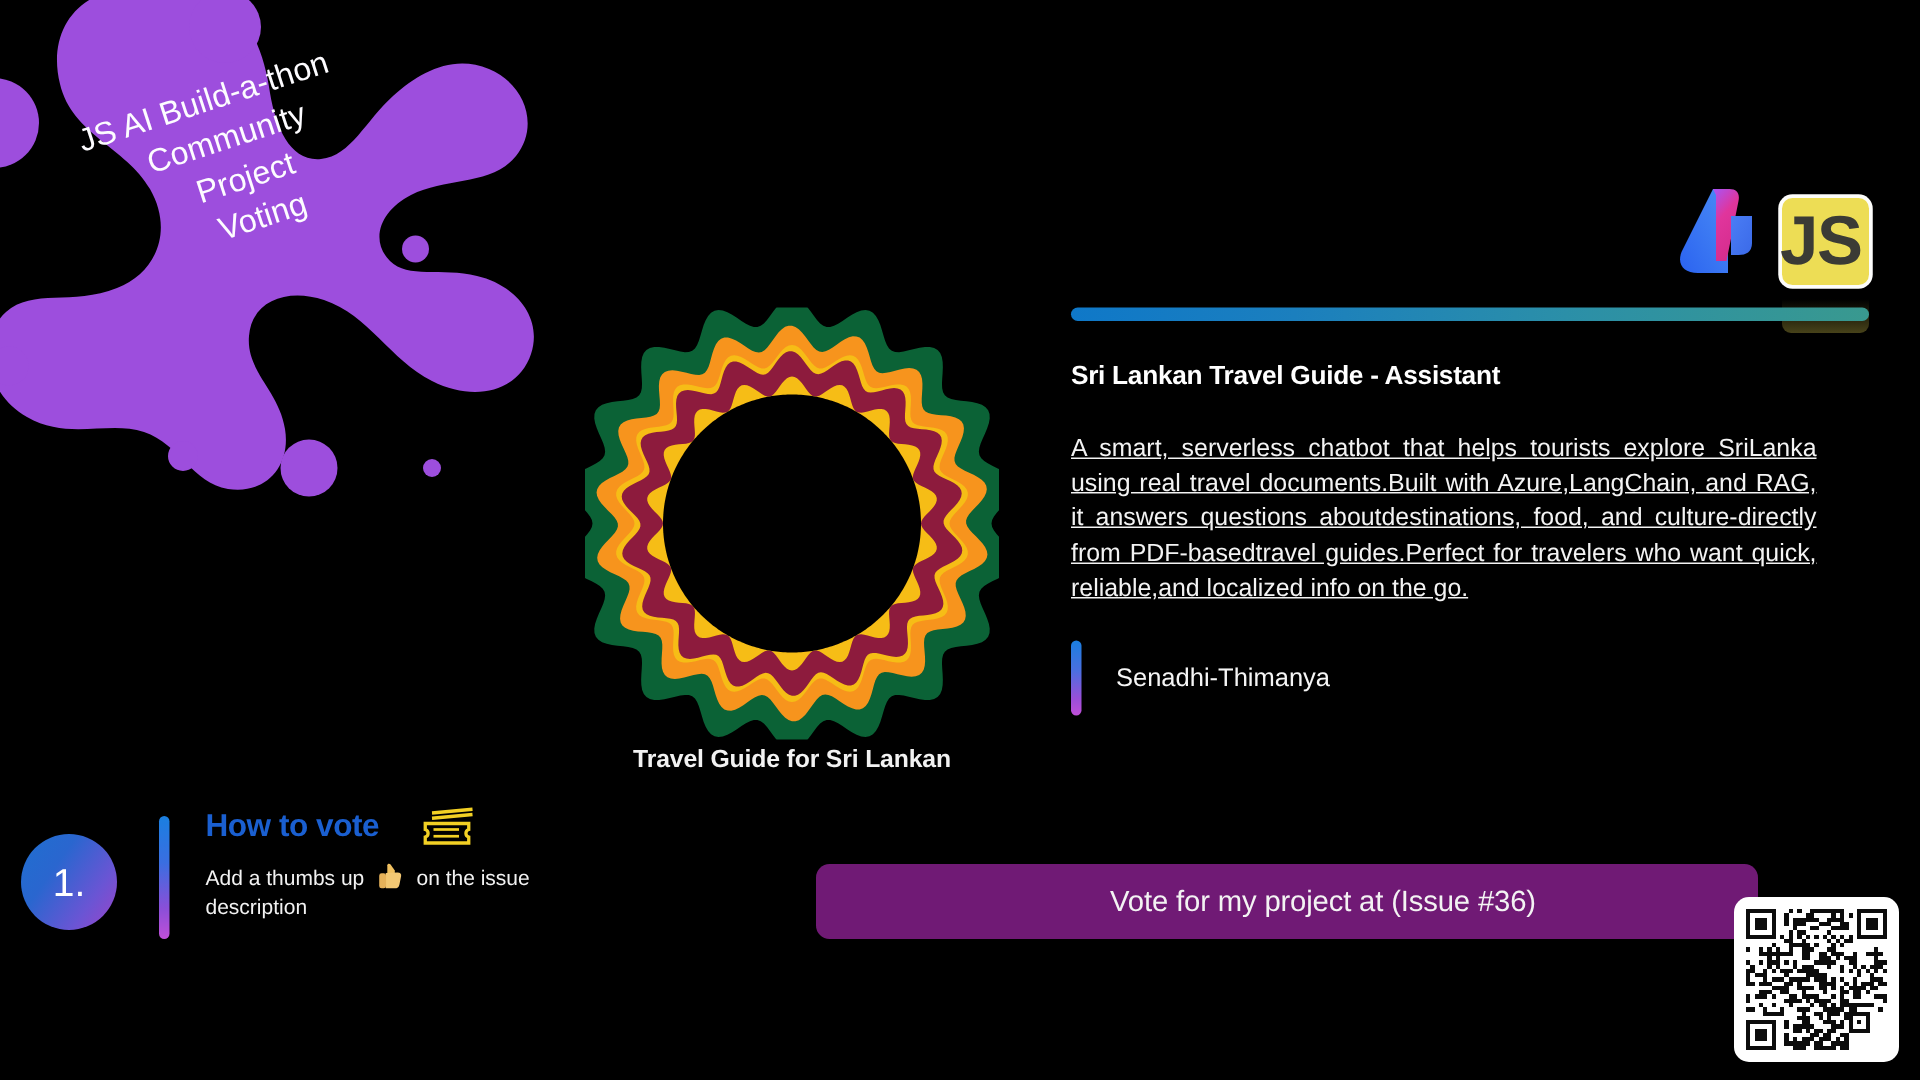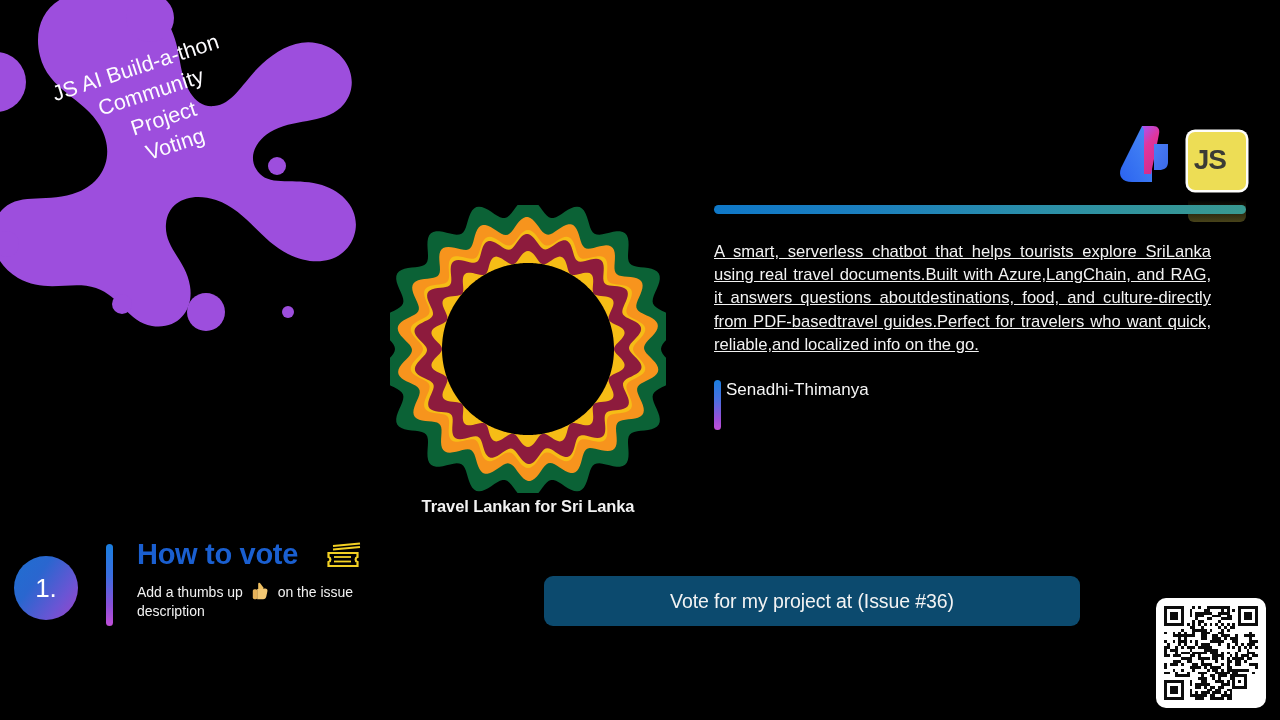--- a/index.html
+++ b/index.html
@@ -91,25 +91,25 @@
     height: 58px;
     background: #eddd55;
     border-radius: 7px;
     box-shadow: 0 0 0 2.5px #fdfdfb;
     display: flex;
     align-items: center;
     justify-content: flex-end;
     position: relative;
   }
   .logo-js-text {
-    font-size: 28px;
+    font-size: 46px;
     font-weight: bold;
     color: #3b3b35;
     line-height: 1;
-    padding-right: 20px;
+    padding-right: 5px;
     padding-bottom: 2px;
     letter-spacing: -1px;
   }
   .logo-js::after {
     content: "";
     position: absolute;
     left: 0; right: 0;
     top: 60px;
     height: 30px;
     border-radius: 6px;
@@ -143,21 +143,22 @@
     line-height: 1.40;
     color: #f3f3f3;
     text-align: justify;
     text-align-last: left;
     width: 497px;
     margin-bottom: 22px;
     text-decoration: underline;
   }
   .author-row {
     display: flex;
-    gap: 5px;
+    align-items: center;
+    gap: 23px;
     margin-top: 24px;
   }
   .author-bar {
     width: 7px;
     height: 50px;
     border-radius: 4px;
     background: linear-gradient(to bottom, #1a7fe0 0%, #4a6fe0 40%, #9a4fd8 78%, #c04fd8 100%);
   }
   .author-name {
     font-size: 17px;
@@ -192,21 +193,21 @@
     margin-left: 28px;
     margin-top: 6px;
     background: linear-gradient(to bottom, #1a7fe0 0%, #3a6ee0 38%, #8a4fd8 75%, #c04fd8 100%);
     flex: 0 0 auto;
   }
   .vote-text { margin-left: 24px; margin-top: 0px; }
   .vote-heading {
     display: flex;
     align-items: center;
     gap: 27px;
-    font-size: 29px;
+    font-size: 21px;
     font-weight: bold;
     color: #1a5fd0;
     letter-spacing: -0.3px;
   }
   .ticket-icon { width: 38px; height: 26px; }
   .ticket-icon svg { display: block; }
   .vote-sub {
     margin-top: 11px;
     font-size: 14px;
     line-height: 1.33;
@@ -221,31 +222,32 @@
     height: 18px;
     margin: 0 5px;
   }
   .thumb-icon svg { display: block; }
 
   
   .cta {
     position: absolute;
     left: 544px;
     top: 576px;
-    width: 536px;
+    width: 580px;
     height: 50px;
     border-radius: 9px;
-    background: #0c4a6e;
+    background: #701a75;
     display: flex;
     align-items: center;
     justify-content: center;
     font-size: 19.5px;
     color: #f3f3f3;
     letter-spacing: -0.1px;
     white-space: pre;
+    padding-left: 48px;
   }
   .cta a {
     color: #3aa3e0;
     text-decoration: underline;
     text-underline-offset: 3px;
   }
 
   
   .qr-card {
     position: absolute;
@@ -333,25 +335,26 @@
               <path d="M0.00,-151.00 L2.63,-150.54 L5.21,-149.19 L7.71,-147.09 L10.10,-144.43 L12.38,-141.46 L14.55,-138.46 L16.66,-135.69 L18.75,-133.41 L20.87,-131.80 L23.10,-130.98 L25.46,-130.99 L28.01,-131.77 L30.75,-133.21 L33.68,-135.08 L36.75,-137.16 L39.91,-139.17 L43.06,-140.85 L46.13,-141.97 L49.02,-142.36 L51.65,-141.89 L53.96,-140.56 L55.92,-138.41 L57.55,-135.58 L58.89,-132.26 L60.01,-128.70 L61.03,-125.13 L62.07,-121.81 L63.25,-118.95 L64.69,-116.71 L66.50,-115.18 L68.73,-114.38 L71.39,-114.25 L74.46,-114.65 L77.85,-115.42 L81.45,-116.32 L85.10,-117.13 L88.64,-117.63 L91.91,-117.64 L94.75,-117.01 L97.06,-115.67 L98.78,-113.63 L99.89,-110.94 L100.45,-107.72 L100.57,-104.15 L100.41,-100.41 L100.15,-96.71 L99.98,-93.24 L100.12,-90.14 L100.71,-87.54 L101.88,-85.49 L103.70,-83.98 L106.16,-82.94 L109.18,-82.27 L112.63,-81.83 L116.32,-81.45 L120.03,-80.96 L123.53,-80.22 L126.60,-79.11 L129.05,-77.54 L130.77,-75.50 L131.68,-72.99 L131.81,-70.08 L131.24,-66.87 L130.13,-63.47 L128.70,-60.01 L127.18,-56.63 L125.84,-53.42 L124.91,-50.47 L124.58,-47.82 L124.98,-45.49 L126.17,-43.44 L128.13,-41.63 L130.74,-39.97 L133.83,-38.37 L137.16,-36.75 L140.48,-35.03 L143.52,-33.13 L146.02,-31.04 L147.79,-28.73 L148.71,-26.22 L148.71,-23.55 L147.83,-20.78 L146.19,-17.95 L143.99,-15.13 L141.46,-12.38 L138.88,-9.71 L136.52,-7.15 L134.64,-4.70 L133.42,-2.33 L133.00,0.00 L133.42,2.33 L134.64,4.70 L136.52,7.15 L138.88,9.71 L141.46,12.38 L143.99,15.13 L146.19,17.95 L147.83,20.78 L148.71,23.55 L148.71,26.22 L147.79,28.73 L146.02,31.04 L143.52,33.13 L140.48,35.03 L137.16,36.75 L133.83,38.37 L130.74,39.97 L128.13,41.63 L126.17,43.44 L124.98,45.49 L124.58,47.82 L124.91,50.47 L125.84,53.42 L127.18,56.63 L128.70,60.01 L130.13,63.47 L131.24,66.87 L131.81,70.08 L131.68,72.99 L130.77,75.50 L129.05,77.54 L126.60,79.11 L123.53,80.22 L120.03,80.96 L116.32,81.45 L112.63,81.83 L109.18,82.27 L106.16,82.94 L103.70,83.98 L101.88,85.49 L100.71,87.54 L100.12,90.14 L99.98,93.24 L100.15,96.71 L100.41,100.41 L100.57,104.15 L100.45,107.72 L99.89,110.94 L98.78,113.63 L97.06,115.67 L94.75,117.01 L91.91,117.64 L88.64,117.63 L85.10,117.13 L81.45,116.32 L77.85,115.42 L74.46,114.65 L71.39,114.25 L68.73,114.38 L66.50,115.18 L64.69,116.71 L63.25,118.95 L62.07,121.81 L61.03,125.13 L60.01,128.70 L58.89,132.26 L57.55,135.58 L55.92,138.41 L53.96,140.56 L51.65,141.89 L49.02,142.36 L46.13,141.97 L43.06,140.85 L39.91,139.17 L36.75,137.16 L33.68,135.08 L30.75,133.21 L28.01,131.77 L25.46,130.99 L23.10,130.98 L20.87,131.80 L18.75,133.41 L16.66,135.69 L14.55,138.46 L12.38,141.46 L10.10,144.43 L7.71,147.09 L5.21,149.19 L2.63,150.54 L0.00,151.00 L-2.63,150.54 L-5.21,149.19 L-7.71,147.09 L-10.10,144.43 L-12.38,141.46 L-14.55,138.46 L-16.66,135.69 L-18.75,133.41 L-20.87,131.80 L-23.10,130.98 L-25.46,130.99 L-28.01,131.77 L-30.75,133.21 L-33.68,135.08 L-36.75,137.16 L-39.91,139.17 L-43.06,140.85 L-46.13,141.97 L-49.02,142.36 L-51.65,141.89 L-53.96,140.56 L-55.92,138.41 L-57.55,135.58 L-58.89,132.26 L-60.01,128.70 L-61.03,125.13 L-62.07,121.81 L-63.25,118.95 L-64.69,116.71 L-66.50,115.18 L-68.73,114.38 L-71.39,114.25 L-74.46,114.65 L-77.85,115.42 L-81.45,116.32 L-85.10,117.13 L-88.64,117.63 L-91.91,117.64 L-94.75,117.01 L-97.06,115.67 L-98.78,113.63 L-99.89,110.94 L-100.45,107.72 L-100.57,104.15 L-100.41,100.41 L-100.15,96.71 L-99.98,93.24 L-100.12,90.14 L-100.71,87.54 L-101.88,85.49 L-103.70,83.98 L-106.16,82.94 L-109.18,82.27 L-112.63,81.83 L-116.32,81.45 L-120.03,80.96 L-123.53,80.22 L-126.60,79.11 L-129.05,77.54 L-130.77,75.50 L-131.68,72.99 L-131.81,70.08 L-131.24,66.87 L-130.13,63.47 L-128.70,60.01 L-127.18,56.63 L-125.84,53.42 L-124.91,50.47 L-124.58,47.82 L-124.98,45.49 L-126.17,43.44 L-128.13,41.63 L-130.74,39.97 L-133.83,38.37 L-137.16,36.75 L-140.48,35.03 L-143.52,33.13 L-146.02,31.04 L-147.79,28.73 L-148.71,26.22 L-148.71,23.55 L-147.83,20.78 L-146.19,17.95 L-143.99,15.13 L-141.46,12.38 L-138.88,9.71 L-136.52,7.15 L-134.64,4.70 L-133.42,2.33 L-133.00,0.00 L-133.42,-2.33 L-134.64,-4.70 L-136.52,-7.15 L-138.88,-9.71 L-141.46,-12.38 L-143.99,-15.13 L-146.19,-17.95 L-147.83,-20.78 L-148.71,-23.55 L-148.71,-26.22 L-147.79,-28.73 L-146.02,-31.04 L-143.52,-33.13 L-140.48,-35.03 L-137.16,-36.75 L-133.83,-38.37 L-130.74,-39.97 L-128.13,-41.63 L-126.17,-43.44 L-124.98,-45.49 L-124.58,-47.82 L-124.91,-50.47 L-125.84,-53.42 L-127.18,-56.63 L-128.70,-60.01 L-130.13,-63.47 L-131.24,-66.87 L-131.81,-70.08 L-131.68,-72.99 L-130.77,-75.50 L-129.05,-77.54 L-126.60,-79.11 L-123.53,-80.22 L-120.03,-80.96 L-116.32,-81.45 L-112.63,-81.83 L-109.18,-82.27 L-106.16,-82.94 L-103.70,-83.98 L-101.88,-85.49 L-100.71,-87.54 L-100.12,-90.14 L-99.98,-93.24 L-100.15,-96.71 L-100.41,-100.41 L-100.57,-104.15 L-100.45,-107.72 L-99.89,-110.94 L-98.78,-113.63 L-97.06,-115.67 L-94.75,-117.01 L-91.91,-117.64 L-88.64,-117.63 L-85.10,-117.13 L-81.45,-116.32 L-77.85,-115.42 L-74.46,-114.65 L-71.39,-114.25 L-68.73,-114.38 L-66.50,-115.18 L-64.69,-116.71 L-63.25,-118.95 L-62.07,-121.81 L-61.03,-125.13 L-60.01,-128.70 L-58.89,-132.26 L-57.55,-135.58 L-55.92,-138.41 L-53.96,-140.56 L-51.65,-141.89 L-49.02,-142.36 L-46.13,-141.97 L-43.06,-140.85 L-39.91,-139.17 L-36.75,-137.16 L-33.68,-135.08 L-30.75,-133.21 L-28.01,-131.77 L-25.46,-130.99 L-23.10,-130.98 L-20.87,-131.80 L-18.75,-133.41 L-16.66,-135.69 L-14.55,-138.46 L-12.38,-141.46 L-10.10,-144.43 L-7.71,-147.09 L-5.21,-149.19 L-2.63,-150.54 L-0.00,-151.00 Z" fill="#0b6236"></path>
               <path d="M0.00,-131.88 L2.29,-131.04 L4.52,-129.48 L6.67,-127.33 L8.73,-124.81 L10.69,-122.14 L12.57,-119.59 L14.41,-117.36 L16.26,-115.67 L18.16,-114.65 L20.16,-114.36 L22.31,-114.79 L24.63,-115.85 L27.11,-117.40 L29.73,-119.24 L32.45,-121.12 L35.21,-122.81 L37.94,-124.09 L40.54,-124.77 L42.95,-124.73 L45.11,-123.93 L46.97,-122.36 L48.53,-120.12 L49.82,-117.37 L50.89,-114.30 L51.82,-111.12 L52.71,-108.07 L53.68,-105.36 L54.84,-103.14 L56.28,-101.52 L58.06,-100.56 L60.23,-100.23 L62.77,-100.45 L65.63,-101.05 L68.72,-101.88 L71.92,-102.71 L75.09,-103.36 L78.09,-103.63 L80.77,-103.38 L83.02,-102.52 L84.77,-101.02 L85.99,-98.91 L86.69,-96.28 L86.96,-93.25 L86.91,-90.00 L86.70,-86.70 L86.50,-83.53 L86.48,-80.64 L86.81,-78.16 L87.61,-76.15 L88.95,-74.64 L90.88,-73.59 L93.33,-72.92 L96.23,-72.51 L99.42,-72.23 L102.71,-71.92 L105.91,-71.44 L108.82,-70.67 L111.26,-69.52 L113.08,-67.94 L114.21,-65.94 L114.63,-63.54 L114.39,-60.82 L113.61,-57.89 L112.45,-54.85 L111.12,-51.82 L109.85,-48.91 L108.85,-46.20 L108.30,-43.76 L108.37,-41.60 L109.12,-39.72 L110.57,-38.07 L112.65,-36.60 L115.23,-35.23 L118.13,-33.87 L121.12,-32.45 L123.96,-30.91 L126.43,-29.19 L128.32,-27.28 L129.50,-25.17 L129.87,-22.90 L129.45,-20.50 L128.30,-18.03 L126.56,-15.54 L124.43,-13.08 L122.14,-10.69 L119.95,-8.39 L118.08,-6.19 L116.74,-4.08 L116.06,-2.03 L116.12,0.00 L116.92,2.04 L118.37,4.13 L120.33,6.31 L122.59,8.57 L124.91,10.93 L127.06,13.35 L128.79,15.81 L129.91,18.26 L130.30,20.64 L129.87,22.90 L128.66,25.01 L126.73,26.94 L124.24,28.68 L121.40,30.27 L118.43,31.73 L115.59,33.14 L113.08,34.57 L111.09,36.10 L109.75,37.79 L109.12,39.72 L109.17,41.91 L109.82,44.37 L110.91,47.08 L112.26,49.98 L113.64,52.99 L114.83,56.00 L115.61,58.91 L115.83,61.59 L115.38,63.96 L114.21,65.94 L112.34,67.50 L109.87,68.65 L106.94,69.45 L103.72,69.96 L100.44,70.33 L97.28,70.68 L94.43,71.16 L92.05,71.92 L90.21,73.05 L88.95,74.64 L88.25,76.72 L88.02,79.25 L88.12,82.18 L88.40,85.36 L88.66,88.66 L88.75,91.90 L88.49,94.90 L87.78,97.49 L86.55,99.56 L84.77,101.02 L82.48,101.86 L79.76,102.09 L76.74,101.83 L73.54,101.22 L70.33,100.44 L67.24,99.69 L64.40,99.17 L61.90,99.06 L59.78,99.50 L58.06,100.56 L56.69,102.27 L55.61,104.58 L54.70,107.36 L53.87,110.45 L52.99,113.64 L51.96,116.71 L50.70,119.44 L49.14,121.64 L47.28,123.16 L45.11,123.93 L42.67,123.92 L40.04,123.22 L37.28,121.94 L34.49,120.27 L31.73,118.43 L29.09,116.67 L26.60,115.21 L24.29,114.26 L22.15,113.95 L20.16,114.36 L18.29,115.50 L16.48,117.29 L14.68,119.59 L12.85,122.21 L10.93,124.91 L8.91,127.44 L6.79,129.58 L4.58,131.11 L2.30,131.90 L0.00,131.88 L-2.29,131.04 L-4.52,129.48 L-6.67,127.33 L-8.73,124.81 L-10.69,122.14 L-12.57,119.59 L-14.41,117.36 L-16.26,115.67 L-18.16,114.65 L-20.16,114.36 L-22.31,114.79 L-24.63,115.85 L-27.11,117.40 L-29.73,119.24 L-32.45,121.12 L-35.21,122.81 L-37.94,124.09 L-40.54,124.77 L-42.95,124.73 L-45.11,123.93 L-46.97,122.36 L-48.53,120.12 L-49.82,117.37 L-50.89,114.30 L-51.82,111.12 L-52.71,108.07 L-53.68,105.36 L-54.84,103.14 L-56.28,101.52 L-58.06,100.56 L-60.23,100.23 L-62.77,100.45 L-65.63,101.05 L-68.72,101.88 L-71.92,102.71 L-75.09,103.36 L-78.09,103.63 L-80.77,103.38 L-83.02,102.52 L-84.77,101.02 L-85.99,98.91 L-86.69,96.28 L-86.96,93.25 L-86.91,90.00 L-86.70,86.70 L-86.50,83.53 L-86.48,80.64 L-86.81,78.16 L-87.61,76.15 L-88.95,74.64 L-90.88,73.59 L-93.33,72.92 L-96.23,72.51 L-99.42,72.23 L-102.71,71.92 L-105.91,71.44 L-108.82,70.67 L-111.26,69.52 L-113.08,67.94 L-114.21,65.94 L-114.63,63.54 L-114.39,60.82 L-113.61,57.89 L-112.45,54.85 L-111.12,51.82 L-109.85,48.91 L-108.85,46.20 L-108.30,43.76 L-108.37,41.60 L-109.12,39.72 L-110.57,38.07 L-112.65,36.60 L-115.23,35.23 L-118.13,33.87 L-121.12,32.45 L-123.96,30.91 L-126.43,29.19 L-128.32,27.28 L-129.50,25.17 L-129.87,22.90 L-129.45,20.50 L-128.30,18.03 L-126.56,15.54 L-124.43,13.08 L-122.14,10.69 L-119.95,8.39 L-118.08,6.19 L-116.74,4.08 L-116.06,2.03 L-116.12,0.00 L-116.92,-2.04 L-118.37,-4.13 L-120.33,-6.31 L-122.59,-8.57 L-124.91,-10.93 L-127.06,-13.35 L-128.79,-15.81 L-129.91,-18.26 L-130.30,-20.64 L-129.87,-22.90 L-128.66,-25.01 L-126.73,-26.94 L-124.24,-28.68 L-121.40,-30.27 L-118.43,-31.73 L-115.59,-33.14 L-113.08,-34.57 L-111.09,-36.10 L-109.75,-37.79 L-109.12,-39.72 L-109.17,-41.91 L-109.82,-44.37 L-110.91,-47.08 L-112.26,-49.98 L-113.64,-52.99 L-114.83,-56.00 L-115.61,-58.91 L-115.83,-61.59 L-115.38,-63.96 L-114.21,-65.94 L-112.34,-67.50 L-109.87,-68.65 L-106.94,-69.45 L-103.72,-69.96 L-100.44,-70.33 L-97.28,-70.68 L-94.43,-71.16 L-92.05,-71.92 L-90.21,-73.05 L-88.95,-74.64 L-88.25,-76.72 L-88.02,-79.25 L-88.12,-82.18 L-88.40,-85.36 L-88.66,-88.66 L-88.75,-91.90 L-88.49,-94.90 L-87.78,-97.49 L-86.55,-99.56 L-84.77,-101.02 L-82.48,-101.86 L-79.76,-102.09 L-76.74,-101.83 L-73.54,-101.22 L-70.33,-100.44 L-67.24,-99.69 L-64.40,-99.17 L-61.90,-99.06 L-59.78,-99.50 L-58.06,-100.56 L-56.69,-102.27 L-55.61,-104.58 L-54.70,-107.36 L-53.87,-110.45 L-52.99,-113.64 L-51.96,-116.71 L-50.70,-119.44 L-49.14,-121.64 L-47.28,-123.16 L-45.11,-123.93 L-42.67,-123.92 L-40.04,-123.22 L-37.28,-121.94 L-34.49,-120.27 L-31.73,-118.43 L-29.09,-116.67 L-26.60,-115.21 L-24.29,-114.26 L-22.15,-113.95 L-20.16,-114.36 L-18.29,-115.50 L-16.48,-117.29 L-14.68,-119.59 L-12.85,-122.21 L-10.93,-124.91 L-8.91,-127.44 L-6.79,-129.58 L-4.58,-131.11 L-2.30,-131.90 L-0.00,-131.88 Z" fill="#f7941d"></path>
               <path d="M0.00,-119.00 L2.07,-118.64 L4.11,-117.59 L6.08,-115.96 L7.96,-113.89 L9.76,-111.57 L11.48,-109.24 L13.15,-107.08 L14.80,-105.30 L16.48,-104.05 L18.23,-103.40 L20.10,-103.41 L22.11,-104.01 L24.27,-105.12 L26.57,-106.57 L28.99,-108.18 L31.47,-109.74 L33.95,-111.04 L36.36,-111.90 L38.63,-112.19 L40.70,-111.82 L42.52,-110.78 L44.08,-109.10 L45.37,-106.88 L46.43,-104.29 L47.33,-101.51 L48.15,-98.72 L48.98,-96.13 L49.92,-93.89 L51.07,-92.13 L52.50,-90.93 L54.26,-90.30 L56.35,-90.18 L58.76,-90.48 L61.42,-91.06 L64.24,-91.75 L67.10,-92.36 L69.88,-92.73 L72.44,-92.72 L74.67,-92.21 L76.49,-91.16 L77.85,-89.55 L78.73,-87.44 L79.19,-84.92 L79.30,-82.12 L79.20,-79.20 L79.01,-76.30 L78.90,-73.58 L79.02,-71.15 L79.50,-69.11 L80.43,-67.49 L81.87,-66.29 L83.79,-65.47 L86.16,-64.93 L88.86,-64.56 L91.75,-64.24 L94.65,-63.84 L97.38,-63.24 L99.78,-62.35 L101.71,-61.11 L103.06,-59.50 L103.78,-57.53 L103.89,-55.24 L103.46,-52.71 L102.61,-50.05 L101.51,-47.33 L100.34,-44.67 L99.31,-42.15 L98.59,-39.83 L98.35,-37.75 L98.67,-35.91 L99.60,-34.30 L101.13,-32.86 L103.17,-31.54 L105.58,-30.28 L108.18,-28.99 L110.77,-27.62 L113.14,-26.12 L115.09,-24.46 L116.48,-22.64 L117.19,-20.66 L117.20,-18.56 L116.52,-16.38 L115.25,-14.15 L113.54,-11.93 L111.57,-9.76 L109.57,-7.66 L107.74,-5.65 L106.27,-3.71 L105.33,-1.84 L105.00,0.00 L105.33,1.84 L106.27,3.71 L107.74,5.65 L109.57,7.66 L111.57,9.76 L113.54,11.93 L115.25,14.15 L116.52,16.38 L117.20,18.56 L117.19,20.66 L116.48,22.64 L115.09,24.46 L113.14,26.12 L110.77,27.62 L108.18,28.99 L105.58,30.28 L103.17,31.54 L101.13,32.86 L99.60,34.30 L98.67,35.91 L98.35,37.75 L98.59,39.83 L99.31,42.15 L100.34,44.67 L101.51,47.33 L102.61,50.05 L103.46,52.71 L103.89,55.24 L103.78,57.53 L103.06,59.50 L101.71,61.11 L99.78,62.35 L97.38,63.24 L94.65,63.84 L91.75,64.24 L88.86,64.56 L86.16,64.93 L83.79,65.47 L81.87,66.29 L80.43,67.49 L79.50,69.11 L79.02,71.15 L78.90,73.58 L79.01,76.30 L79.20,79.20 L79.30,82.12 L79.19,84.92 L78.73,87.44 L77.85,89.55 L76.49,91.16 L74.67,92.21 L72.44,92.72 L69.88,92.73 L67.10,92.36 L64.24,91.75 L61.42,91.06 L58.76,90.48 L56.35,90.18 L54.26,90.30 L52.50,90.93 L51.07,92.13 L49.92,93.89 L48.98,96.13 L48.15,98.72 L47.33,101.51 L46.43,104.29 L45.37,106.88 L44.08,109.10 L42.52,110.78 L40.70,111.82 L38.63,112.19 L36.36,111.90 L33.95,111.04 L31.47,109.74 L28.99,108.18 L26.57,106.57 L24.27,105.12 L22.11,104.01 L20.10,103.41 L18.23,103.40 L16.48,104.05 L14.80,105.30 L13.15,107.08 L11.48,109.24 L9.76,111.57 L7.96,113.89 L6.08,115.96 L4.11,117.59 L2.07,118.64 L0.00,119.00 L-2.07,118.64 L-4.11,117.59 L-6.08,115.96 L-7.96,113.89 L-9.76,111.57 L-11.48,109.24 L-13.15,107.08 L-14.80,105.30 L-16.48,104.05 L-18.23,103.40 L-20.10,103.41 L-22.11,104.01 L-24.27,105.12 L-26.57,106.57 L-28.99,108.18 L-31.47,109.74 L-33.95,111.04 L-36.36,111.90 L-38.63,112.19 L-40.70,111.82 L-42.52,110.78 L-44.08,109.10 L-45.37,106.88 L-46.43,104.29 L-47.33,101.51 L-48.15,98.72 L-48.98,96.13 L-49.92,93.89 L-51.07,92.13 L-52.50,90.93 L-54.26,90.30 L-56.35,90.18 L-58.76,90.48 L-61.42,91.06 L-64.24,91.75 L-67.10,92.36 L-69.88,92.73 L-72.44,92.72 L-74.67,92.21 L-76.49,91.16 L-77.85,89.55 L-78.73,87.44 L-79.19,84.92 L-79.30,82.12 L-79.20,79.20 L-79.01,76.30 L-78.90,73.58 L-79.02,71.15 L-79.50,69.11 L-80.43,67.49 L-81.87,66.29 L-83.79,65.47 L-86.16,64.93 L-88.86,64.56 L-91.75,64.24 L-94.65,63.84 L-97.38,63.24 L-99.78,62.35 L-101.71,61.11 L-103.06,59.50 L-103.78,57.53 L-103.89,55.24 L-103.46,52.71 L-102.61,50.05 L-101.51,47.33 L-100.34,44.67 L-99.31,42.15 L-98.59,39.83 L-98.35,37.75 L-98.67,35.91 L-99.60,34.30 L-101.13,32.86 L-103.17,31.54 L-105.58,30.28 L-108.18,28.99 L-110.77,27.62 L-113.14,26.12 L-115.09,24.46 L-116.48,22.64 L-117.19,20.66 L-117.20,18.56 L-116.52,16.38 L-115.25,14.15 L-113.54,11.93 L-111.57,9.76 L-109.57,7.66 L-107.74,5.65 L-106.27,3.71 L-105.33,1.84 L-105.00,0.00 L-105.33,-1.84 L-106.27,-3.71 L-107.74,-5.65 L-109.57,-7.66 L-111.57,-9.76 L-113.54,-11.93 L-115.25,-14.15 L-116.52,-16.38 L-117.20,-18.56 L-117.19,-20.66 L-116.48,-22.64 L-115.09,-24.46 L-113.14,-26.12 L-110.77,-27.62 L-108.18,-28.99 L-105.58,-30.28 L-103.17,-31.54 L-101.13,-32.86 L-99.60,-34.30 L-98.67,-35.91 L-98.35,-37.75 L-98.59,-39.83 L-99.31,-42.15 L-100.34,-44.67 L-101.51,-47.33 L-102.61,-50.05 L-103.46,-52.71 L-103.89,-55.24 L-103.78,-57.53 L-103.06,-59.50 L-101.71,-61.11 L-99.78,-62.35 L-97.38,-63.24 L-94.65,-63.84 L-91.75,-64.24 L-88.86,-64.56 L-86.16,-64.93 L-83.79,-65.47 L-81.87,-66.29 L-80.43,-67.49 L-79.50,-69.11 L-79.02,-71.15 L-78.90,-73.58 L-79.01,-76.30 L-79.20,-79.20 L-79.30,-82.12 L-79.19,-84.92 L-78.73,-87.44 L-77.85,-89.55 L-76.49,-91.16 L-74.67,-92.21 L-72.44,-92.72 L-69.88,-92.73 L-67.10,-92.36 L-64.24,-91.75 L-61.42,-91.06 L-58.76,-90.48 L-56.35,-90.18 L-54.26,-90.30 L-52.50,-90.93 L-51.07,-92.13 L-49.92,-93.89 L-48.98,-96.13 L-48.15,-98.72 L-47.33,-101.51 L-46.43,-104.29 L-45.37,-106.88 L-44.08,-109.10 L-42.52,-110.78 L-40.70,-111.82 L-38.63,-112.19 L-36.36,-111.90 L-33.95,-111.04 L-31.47,-109.74 L-28.99,-108.18 L-26.57,-106.57 L-24.27,-105.12 L-22.11,-104.01 L-20.10,-103.41 L-18.23,-103.40 L-16.48,-104.05 L-14.80,-105.30 L-13.15,-107.08 L-11.48,-109.24 L-9.76,-111.57 L-7.96,-113.89 L-6.08,-115.96 L-4.11,-117.59 L-2.07,-118.64 L-0.00,-119.00 Z" fill="#f6bd16"></path>
               <path d="M0.00,-114.89 L1.99,-114.16 L3.94,-112.79 L5.81,-110.92 L7.60,-108.71 L9.31,-106.38 L10.95,-104.14 L12.55,-102.20 L14.16,-100.72 L15.81,-99.82 L17.56,-99.57 L19.43,-99.95 L21.44,-100.88 L23.60,-102.24 L25.89,-103.85 L28.27,-105.49 L30.67,-106.98 L33.05,-108.10 L35.32,-108.70 L37.42,-108.67 L39.30,-107.96 L40.92,-106.60 L42.28,-104.64 L43.40,-102.24 L44.32,-99.55 L45.13,-96.78 L45.90,-94.12 L46.74,-91.74 L47.75,-89.80 L49.00,-88.40 L50.55,-87.56 L52.44,-87.28 L54.65,-87.47 L57.15,-88.00 L59.85,-88.73 L62.64,-89.46 L65.41,-90.03 L68.03,-90.27 L70.36,-90.06 L72.33,-89.32 L73.85,-88.01 L74.91,-86.17 L75.52,-83.87 L75.75,-81.23 L75.70,-78.39 L75.51,-75.51 L75.32,-72.74 L75.30,-70.22 L75.58,-68.06 L76.28,-66.31 L77.45,-64.99 L79.13,-64.08 L81.27,-63.50 L83.80,-63.15 L86.59,-62.91 L89.46,-62.64 L92.26,-62.23 L94.80,-61.56 L96.92,-60.57 L98.52,-59.19 L99.50,-57.45 L99.86,-55.36 L99.65,-52.99 L98.96,-50.42 L97.95,-47.77 L96.78,-45.13 L95.66,-42.59 L94.78,-40.23 L94.30,-38.10 L94.36,-36.22 L95.01,-34.58 L96.27,-33.15 L98.09,-31.87 L100.35,-30.68 L102.88,-29.50 L105.49,-28.27 L107.98,-26.92 L110.14,-25.43 L111.79,-23.76 L112.82,-21.93 L113.15,-19.95 L112.77,-17.86 L111.76,-15.71 L110.24,-13.54 L108.38,-11.39 L106.38,-9.31 L104.46,-7.30 L102.82,-5.39 L101.65,-3.55 L101.05,-1.76 L101.11,0.00 L101.80,1.78 L103.07,3.60 L104.79,5.49 L106.77,7.47 L108.80,9.52 L110.68,11.63 L112.19,13.78 L113.18,15.91 L113.52,17.98 L113.15,19.95 L112.08,21.79 L110.40,23.47 L108.22,24.98 L105.74,26.36 L103.15,27.64 L100.66,28.86 L98.47,30.10 L96.73,31.43 L95.56,32.90 L95.01,34.58 L95.06,36.49 L95.63,38.64 L96.59,41.00 L97.77,43.53 L98.98,46.16 L100.02,48.78 L100.72,51.32 L100.91,53.66 L100.52,55.72 L99.50,57.45 L97.87,58.81 L95.71,59.81 L93.15,60.49 L90.34,60.94 L87.47,61.25 L84.72,61.55 L82.23,61.97 L80.15,62.62 L78.54,63.60 L77.45,64.99 L76.84,66.80 L76.65,69.01 L76.74,71.56 L76.99,74.35 L77.23,77.23 L77.31,80.05 L77.09,82.67 L76.48,84.94 L75.40,86.74 L73.85,88.01 L71.86,88.74 L69.49,88.94 L66.84,88.70 L64.05,88.16 L61.25,87.47 L58.56,86.81 L56.08,86.35 L53.90,86.25 L52.05,86.63 L50.55,87.56 L49.36,89.05 L48.42,91.06 L47.64,93.49 L46.92,96.19 L46.16,98.98 L45.26,101.67 L44.17,104.05 L42.81,105.97 L41.19,107.30 L39.30,107.96 L37.17,107.96 L34.88,107.34 L32.47,106.22 L30.04,104.75 L27.64,103.15 L25.33,101.60 L23.16,100.33 L21.15,99.49 L19.28,99.21 L17.56,99.57 L15.93,100.57 L14.35,102.13 L12.79,104.15 L11.19,106.44 L9.52,108.80 L7.76,111.02 L5.92,112.88 L3.99,114.22 L2.01,114.91 L0.00,114.89 L-1.99,114.16 L-3.94,112.79 L-5.81,110.92 L-7.60,108.71 L-9.31,106.38 L-10.95,104.14 L-12.55,102.20 L-14.16,100.72 L-15.81,99.82 L-17.56,99.57 L-19.43,99.95 L-21.44,100.88 L-23.60,102.24 L-25.89,103.85 L-28.27,105.49 L-30.67,106.98 L-33.05,108.10 L-35.32,108.70 L-37.42,108.67 L-39.30,107.96 L-40.92,106.60 L-42.28,104.64 L-43.40,102.24 L-44.32,99.55 L-45.13,96.78 L-45.90,94.12 L-46.74,91.74 L-47.75,89.80 L-49.00,88.40 L-50.55,87.56 L-52.44,87.28 L-54.65,87.47 L-57.15,88.00 L-59.85,88.73 L-62.64,89.46 L-65.41,90.03 L-68.03,90.27 L-70.36,90.06 L-72.33,89.32 L-73.85,88.01 L-74.91,86.17 L-75.52,83.87 L-75.75,81.23 L-75.70,78.39 L-75.51,75.51 L-75.32,72.74 L-75.30,70.22 L-75.58,68.06 L-76.28,66.31 L-77.45,64.99 L-79.13,64.08 L-81.27,63.50 L-83.80,63.15 L-86.59,62.91 L-89.46,62.64 L-92.26,62.23 L-94.80,61.56 L-96.92,60.57 L-98.52,59.19 L-99.50,57.45 L-99.86,55.36 L-99.65,52.99 L-98.96,50.42 L-97.95,47.77 L-96.78,45.13 L-95.66,42.59 L-94.78,40.23 L-94.30,38.10 L-94.36,36.22 L-95.01,34.58 L-96.27,33.15 L-98.09,31.87 L-100.35,30.68 L-102.88,29.50 L-105.49,28.27 L-107.98,26.92 L-110.14,25.43 L-111.79,23.76 L-112.82,21.93 L-113.15,19.95 L-112.77,17.86 L-111.76,15.71 L-110.24,13.54 L-108.38,11.39 L-106.38,9.31 L-104.46,7.30 L-102.82,5.39 L-101.65,3.55 L-101.05,1.76 L-101.11,0.00 L-101.80,-1.78 L-103.07,-3.60 L-104.79,-5.49 L-106.77,-7.47 L-108.80,-9.52 L-110.68,-11.63 L-112.19,-13.78 L-113.18,-15.91 L-113.52,-17.98 L-113.15,-19.95 L-112.08,-21.79 L-110.40,-23.47 L-108.22,-24.98 L-105.74,-26.36 L-103.15,-27.64 L-100.66,-28.86 L-98.47,-30.10 L-96.73,-31.43 L-95.56,-32.90 L-95.01,-34.58 L-95.06,-36.49 L-95.63,-38.64 L-96.59,-41.00 L-97.77,-43.53 L-98.98,-46.16 L-100.02,-48.78 L-100.72,-51.32 L-100.91,-53.66 L-100.52,-55.72 L-99.50,-57.45 L-97.87,-58.81 L-95.71,-59.81 L-93.15,-60.49 L-90.34,-60.94 L-87.47,-61.25 L-84.72,-61.55 L-82.23,-61.97 L-80.15,-62.62 L-78.54,-63.60 L-77.45,-64.99 L-76.84,-66.80 L-76.65,-69.01 L-76.74,-71.56 L-76.99,-74.35 L-77.23,-77.23 L-77.31,-80.05 L-77.09,-82.67 L-76.48,-84.94 L-75.40,-86.74 L-73.85,-88.01 L-71.86,-88.74 L-69.49,-88.94 L-66.84,-88.70 L-64.05,-88.16 L-61.25,-87.47 L-58.56,-86.81 L-56.08,-86.35 L-53.90,-86.25 L-52.05,-86.63 L-50.55,-87.56 L-49.36,-89.05 L-48.42,-91.06 L-47.64,-93.49 L-46.92,-96.19 L-46.16,-98.98 L-45.26,-101.67 L-44.17,-104.05 L-42.81,-105.97 L-41.19,-107.30 L-39.30,-107.96 L-37.17,-107.96 L-34.88,-107.34 L-32.47,-106.22 L-30.04,-104.75 L-27.64,-103.15 L-25.33,-101.60 L-23.16,-100.33 L-21.15,-99.49 L-19.28,-99.21 L-17.56,-99.57 L-15.93,-100.57 L-14.35,-102.13 L-12.79,-104.15 L-11.19,-106.44 L-9.52,-108.80 L-7.76,-111.02 L-5.92,-112.88 L-3.99,-114.22 L-2.01,-114.91 L-0.00,-114.89 Z" fill="#8d1b3d"></path>
               <path d="M0.00,-98.00 L1.71,-97.69 L3.38,-96.80 L5.00,-95.40 L6.55,-93.63 L8.02,-91.65 L9.42,-89.65 L10.78,-87.81 L12.13,-86.30 L13.50,-85.23 L14.93,-84.69 L16.47,-84.71 L18.12,-85.24 L19.90,-86.21 L21.81,-87.47 L23.81,-88.87 L25.87,-90.22 L27.93,-91.35 L29.93,-92.11 L31.81,-92.38 L33.52,-92.09 L35.01,-91.22 L36.28,-89.80 L37.33,-87.93 L38.17,-85.74 L38.88,-83.38 L39.52,-81.02 L40.17,-78.83 L40.91,-76.95 L41.84,-75.47 L43.00,-74.48 L44.44,-73.97 L46.18,-73.90 L48.19,-74.20 L50.41,-74.73 L52.77,-75.36 L55.17,-75.93 L57.49,-76.29 L59.63,-76.32 L61.49,-75.93 L62.99,-75.07 L64.10,-73.74 L64.81,-71.98 L65.15,-69.86 L65.20,-67.51 L65.05,-65.05 L64.85,-62.62 L64.71,-60.34 L64.76,-58.31 L65.13,-56.61 L65.88,-55.28 L67.06,-54.31 L68.67,-53.65 L70.66,-53.24 L72.93,-52.99 L75.36,-52.77 L77.81,-52.48 L80.12,-52.03 L82.14,-51.32 L83.75,-50.32 L84.87,-49.00 L85.46,-47.37 L85.52,-45.47 L85.11,-43.37 L84.36,-41.14 L83.38,-38.88 L82.35,-36.67 L81.44,-34.57 L80.80,-32.65 L80.56,-30.92 L80.81,-29.41 L81.59,-28.09 L82.88,-26.93 L84.61,-25.87 L86.65,-24.85 L88.87,-23.81 L91.07,-22.71 L93.08,-21.49 L94.74,-20.14 L95.91,-18.64 L96.51,-17.02 L96.50,-15.28 L95.91,-13.48 L94.81,-11.64 L93.34,-9.81 L91.65,-8.02 L89.93,-6.29 L88.35,-4.63 L87.09,-3.04 L86.28,-1.51 L86.00,0.00 L86.28,1.51 L87.09,3.04 L88.35,4.63 L89.93,6.29 L91.65,8.02 L93.34,9.81 L94.81,11.64 L95.91,13.48 L96.50,15.28 L96.51,17.02 L95.91,18.64 L94.74,20.14 L93.08,21.49 L91.07,22.71 L88.87,23.81 L86.65,24.85 L84.61,25.87 L82.88,26.93 L81.59,28.09 L80.81,29.41 L80.56,30.92 L80.80,32.65 L81.44,34.57 L82.35,36.67 L83.38,38.88 L84.36,41.14 L85.11,43.37 L85.52,45.47 L85.46,47.37 L84.87,49.00 L83.75,50.32 L82.14,51.32 L80.12,52.03 L77.81,52.48 L75.36,52.77 L72.93,52.99 L70.66,53.24 L68.67,53.65 L67.06,54.31 L65.88,55.28 L65.13,56.61 L64.76,58.31 L64.71,60.34 L64.85,62.62 L65.05,65.05 L65.20,67.51 L65.15,69.86 L64.81,71.98 L64.10,73.74 L62.99,75.07 L61.49,75.93 L59.63,76.32 L57.49,76.29 L55.17,75.93 L52.77,75.36 L50.41,74.73 L48.19,74.20 L46.18,73.90 L44.44,73.97 L43.00,74.48 L41.84,75.47 L40.91,76.95 L40.17,78.83 L39.52,81.02 L38.88,83.38 L38.17,85.74 L37.33,87.93 L36.28,89.80 L35.01,91.22 L33.52,92.09 L31.81,92.38 L29.93,92.11 L27.93,91.35 L25.87,90.22 L23.81,88.87 L21.81,87.47 L19.90,86.21 L18.12,85.24 L16.47,84.71 L14.93,84.69 L13.50,85.23 L12.13,86.30 L10.78,87.81 L9.42,89.65 L8.02,91.65 L6.55,93.63 L5.00,95.40 L3.38,96.80 L1.71,97.69 L0.00,98.00 L-1.71,97.69 L-3.38,96.80 L-5.00,95.40 L-6.55,93.63 L-8.02,91.65 L-9.42,89.65 L-10.78,87.81 L-12.13,86.30 L-13.50,85.23 L-14.93,84.69 L-16.47,84.71 L-18.12,85.24 L-19.90,86.21 L-21.81,87.47 L-23.81,88.87 L-25.87,90.22 L-27.93,91.35 L-29.93,92.11 L-31.81,92.38 L-33.52,92.09 L-35.01,91.22 L-36.28,89.80 L-37.33,87.93 L-38.17,85.74 L-38.88,83.38 L-39.52,81.02 L-40.17,78.83 L-40.91,76.95 L-41.84,75.47 L-43.00,74.48 L-44.44,73.97 L-46.18,73.90 L-48.19,74.20 L-50.41,74.73 L-52.77,75.36 L-55.17,75.93 L-57.49,76.29 L-59.63,76.32 L-61.49,75.93 L-62.99,75.07 L-64.10,73.74 L-64.81,71.98 L-65.15,69.86 L-65.20,67.51 L-65.05,65.05 L-64.85,62.62 L-64.71,60.34 L-64.76,58.31 L-65.13,56.61 L-65.88,55.28 L-67.06,54.31 L-68.67,53.65 L-70.66,53.24 L-72.93,52.99 L-75.36,52.77 L-77.81,52.48 L-80.12,52.03 L-82.14,51.32 L-83.75,50.32 L-84.87,49.00 L-85.46,47.37 L-85.52,45.47 L-85.11,43.37 L-84.36,41.14 L-83.38,38.88 L-82.35,36.67 L-81.44,34.57 L-80.80,32.65 L-80.56,30.92 L-80.81,29.41 L-81.59,28.09 L-82.88,26.93 L-84.61,25.87 L-86.65,24.85 L-88.87,23.81 L-91.07,22.71 L-93.08,21.49 L-94.74,20.14 L-95.91,18.64 L-96.51,17.02 L-96.50,15.28 L-95.91,13.48 L-94.81,11.64 L-93.34,9.81 L-91.65,8.02 L-89.93,6.29 L-88.35,4.63 L-87.09,3.04 L-86.28,1.51 L-86.00,0.00 L-86.28,-1.51 L-87.09,-3.04 L-88.35,-4.63 L-89.93,-6.29 L-91.65,-8.02 L-93.34,-9.81 L-94.81,-11.64 L-95.91,-13.48 L-96.50,-15.28 L-96.51,-17.02 L-95.91,-18.64 L-94.74,-20.14 L-93.08,-21.49 L-91.07,-22.71 L-88.87,-23.81 L-86.65,-24.85 L-84.61,-25.87 L-82.88,-26.93 L-81.59,-28.09 L-80.81,-29.41 L-80.56,-30.92 L-80.80,-32.65 L-81.44,-34.57 L-82.35,-36.67 L-83.38,-38.88 L-84.36,-41.14 L-85.11,-43.37 L-85.52,-45.47 L-85.46,-47.37 L-84.87,-49.00 L-83.75,-50.32 L-82.14,-51.32 L-80.12,-52.03 L-77.81,-52.48 L-75.36,-52.77 L-72.93,-52.99 L-70.66,-53.24 L-68.67,-53.65 L-67.06,-54.31 L-65.88,-55.28 L-65.13,-56.61 L-64.76,-58.31 L-64.71,-60.34 L-64.85,-62.62 L-65.05,-65.05 L-65.20,-67.51 L-65.15,-69.86 L-64.81,-71.98 L-64.10,-73.74 L-62.99,-75.07 L-61.49,-75.93 L-59.63,-76.32 L-57.49,-76.29 L-55.17,-75.93 L-52.77,-75.36 L-50.41,-74.73 L-48.19,-74.20 L-46.18,-73.90 L-44.44,-73.97 L-43.00,-74.48 L-41.84,-75.47 L-40.91,-76.95 L-40.17,-78.83 L-39.52,-81.02 L-38.88,-83.38 L-38.17,-85.74 L-37.33,-87.93 L-36.28,-89.80 L-35.01,-91.22 L-33.52,-92.09 L-31.81,-92.38 L-29.93,-92.11 L-27.93,-91.35 L-25.87,-90.22 L-23.81,-88.87 L-21.81,-87.47 L-19.90,-86.21 L-18.12,-85.24 L-16.47,-84.71 L-14.93,-84.69 L-13.50,-85.23 L-12.13,-86.30 L-10.78,-87.81 L-9.42,-89.65 L-8.02,-91.65 L-6.55,-93.63 L-5.00,-95.40 L-3.38,-96.80 L-1.71,-97.69 L-0.00,-98.00 Z" fill="#f6bd16"></path>
               <path d="M0.00,-86.00 L1.50,-85.99 L3.00,-85.95 L4.50,-85.88 L6.00,-85.79 L7.50,-85.67 L8.99,-85.53 L10.48,-85.36 L11.97,-85.16 L13.45,-84.94 L14.93,-84.69 L16.41,-84.42 L17.88,-84.12 L19.35,-83.80 L20.81,-83.45 L22.26,-83.07 L23.70,-82.67 L25.14,-82.24 L26.58,-81.79 L28.00,-81.31 L29.41,-80.81 L30.82,-80.29 L32.22,-79.74 L33.60,-79.16 L34.98,-78.56 L36.35,-77.94 L37.70,-77.30 L39.04,-76.63 L40.37,-75.93 L41.69,-75.22 L43.00,-74.48 L44.29,-73.72 L45.57,-72.93 L46.84,-72.13 L48.09,-71.30 L49.33,-70.45 L50.55,-69.58 L51.76,-68.68 L52.95,-67.77 L54.12,-66.83 L55.28,-65.88 L56.42,-64.91 L57.55,-63.91 L58.65,-62.90 L59.74,-61.86 L60.81,-60.81 L61.86,-59.74 L62.90,-58.65 L63.91,-57.55 L64.91,-56.42 L65.88,-55.28 L66.83,-54.12 L67.77,-52.95 L68.68,-51.76 L69.58,-50.55 L70.45,-49.33 L71.30,-48.09 L72.13,-46.84 L72.93,-45.57 L73.72,-44.29 L74.48,-43.00 L75.22,-41.69 L75.93,-40.37 L76.63,-39.04 L77.30,-37.70 L77.94,-36.35 L78.56,-34.98 L79.16,-33.60 L79.74,-32.22 L80.29,-30.82 L80.81,-29.41 L81.31,-28.00 L81.79,-26.58 L82.24,-25.14 L82.67,-23.70 L83.07,-22.26 L83.45,-20.81 L83.80,-19.35 L84.12,-17.88 L84.42,-16.41 L84.69,-14.93 L84.94,-13.45 L85.16,-11.97 L85.36,-10.48 L85.53,-8.99 L85.67,-7.50 L85.79,-6.00 L85.88,-4.50 L85.95,-3.00 L85.99,-1.50 L86.00,0.00 L85.99,1.50 L85.95,3.00 L85.88,4.50 L85.79,6.00 L85.67,7.50 L85.53,8.99 L85.36,10.48 L85.16,11.97 L84.94,13.45 L84.69,14.93 L84.42,16.41 L84.12,17.88 L83.80,19.35 L83.45,20.81 L83.07,22.26 L82.67,23.70 L82.24,25.14 L81.79,26.58 L81.31,28.00 L80.81,29.41 L80.29,30.82 L79.74,32.22 L79.16,33.60 L78.56,34.98 L77.94,36.35 L77.30,37.70 L76.63,39.04 L75.93,40.37 L75.22,41.69 L74.48,43.00 L73.72,44.29 L72.93,45.57 L72.13,46.84 L71.30,48.09 L70.45,49.33 L69.58,50.55 L68.68,51.76 L67.77,52.95 L66.83,54.12 L65.88,55.28 L64.91,56.42 L63.91,57.55 L62.90,58.65 L61.86,59.74 L60.81,60.81 L59.74,61.86 L58.65,62.90 L57.55,63.91 L56.42,64.91 L55.28,65.88 L54.12,66.83 L52.95,67.77 L51.76,68.68 L50.55,69.58 L49.33,70.45 L48.09,71.30 L46.84,72.13 L45.57,72.93 L44.29,73.72 L43.00,74.48 L41.69,75.22 L40.37,75.93 L39.04,76.63 L37.70,77.30 L36.35,77.94 L34.98,78.56 L33.60,79.16 L32.22,79.74 L30.82,80.29 L29.41,80.81 L28.00,81.31 L26.58,81.79 L25.14,82.24 L23.70,82.67 L22.26,83.07 L20.81,83.45 L19.35,83.80 L17.88,84.12 L16.41,84.42 L14.93,84.69 L13.45,84.94 L11.97,85.16 L10.48,85.36 L8.99,85.53 L7.50,85.67 L6.00,85.79 L4.50,85.88 L3.00,85.95 L1.50,85.99 L0.00,86.00 L-1.50,85.99 L-3.00,85.95 L-4.50,85.88 L-6.00,85.79 L-7.50,85.67 L-8.99,85.53 L-10.48,85.36 L-11.97,85.16 L-13.45,84.94 L-14.93,84.69 L-16.41,84.42 L-17.88,84.12 L-19.35,83.80 L-20.81,83.45 L-22.26,83.07 L-23.70,82.67 L-25.14,82.24 L-26.58,81.79 L-28.00,81.31 L-29.41,80.81 L-30.82,80.29 L-32.22,79.74 L-33.60,79.16 L-34.98,78.56 L-36.35,77.94 L-37.70,77.30 L-39.04,76.63 L-40.37,75.93 L-41.69,75.22 L-43.00,74.48 L-44.29,73.72 L-45.57,72.93 L-46.84,72.13 L-48.09,71.30 L-49.33,70.45 L-50.55,69.58 L-51.76,68.68 L-52.95,67.77 L-54.12,66.83 L-55.28,65.88 L-56.42,64.91 L-57.55,63.91 L-58.65,62.90 L-59.74,61.86 L-60.81,60.81 L-61.86,59.74 L-62.90,58.65 L-63.91,57.55 L-64.91,56.42 L-65.88,55.28 L-66.83,54.12 L-67.77,52.95 L-68.68,51.76 L-69.58,50.55 L-70.45,49.33 L-71.30,48.09 L-72.13,46.84 L-72.93,45.57 L-73.72,44.29 L-74.48,43.00 L-75.22,41.69 L-75.93,40.37 L-76.63,39.04 L-77.30,37.70 L-77.94,36.35 L-78.56,34.98 L-79.16,33.60 L-79.74,32.22 L-80.29,30.82 L-80.81,29.41 L-81.31,28.00 L-81.79,26.58 L-82.24,25.14 L-82.67,23.70 L-83.07,22.26 L-83.45,20.81 L-83.80,19.35 L-84.12,17.88 L-84.42,16.41 L-84.69,14.93 L-84.94,13.45 L-85.16,11.97 L-85.36,10.48 L-85.53,8.99 L-85.67,7.50 L-85.79,6.00 L-85.88,4.50 L-85.95,3.00 L-85.99,1.50 L-86.00,0.00 L-85.99,-1.50 L-85.95,-3.00 L-85.88,-4.50 L-85.79,-6.00 L-85.67,-7.50 L-85.53,-8.99 L-85.36,-10.48 L-85.16,-11.97 L-84.94,-13.45 L-84.69,-14.93 L-84.42,-16.41 L-84.12,-17.88 L-83.80,-19.35 L-83.45,-20.81 L-83.07,-22.26 L-82.67,-23.70 L-82.24,-25.14 L-81.79,-26.58 L-81.31,-28.00 L-80.81,-29.41 L-80.29,-30.82 L-79.74,-32.22 L-79.16,-33.60 L-78.56,-34.98 L-77.94,-36.35 L-77.30,-37.70 L-76.63,-39.04 L-75.93,-40.37 L-75.22,-41.69 L-74.48,-43.00 L-73.72,-44.29 L-72.93,-45.57 L-72.13,-46.84 L-71.30,-48.09 L-70.45,-49.33 L-69.58,-50.55 L-68.68,-51.76 L-67.77,-52.95 L-66.83,-54.12 L-65.88,-55.28 L-64.91,-56.42 L-63.91,-57.55 L-62.90,-58.65 L-61.86,-59.74 L-60.81,-60.81 L-59.74,-61.86 L-58.65,-62.90 L-57.55,-63.91 L-56.42,-64.91 L-55.28,-65.88 L-54.12,-66.83 L-52.95,-67.77 L-51.76,-68.68 L-50.55,-69.58 L-49.33,-70.45 L-48.09,-71.30 L-46.84,-72.13 L-45.57,-72.93 L-44.29,-73.72 L-43.00,-74.48 L-41.69,-75.22 L-40.37,-75.93 L-39.04,-76.63 L-37.70,-77.30 L-36.35,-77.94 L-34.98,-78.56 L-33.60,-79.16 L-32.22,-79.74 L-30.82,-80.29 L-29.41,-80.81 L-28.00,-81.31 L-26.58,-81.79 L-25.14,-82.24 L-23.70,-82.67 L-22.26,-83.07 L-20.81,-83.45 L-19.35,-83.80 L-17.88,-84.12 L-16.41,-84.42 L-14.93,-84.69 L-13.45,-84.94 L-11.97,-85.16 L-10.48,-85.36 L-8.99,-85.53 L-7.50,-85.67 L-6.00,-85.79 L-4.50,-85.88 L-3.00,-85.95 L-1.50,-85.99 L-0.00,-86.00 Z" fill="#000000"></path>
             </g>
         </g>
       </svg>
     </div>
-    <div class="emblem-caption">Travel Lankan for Sri Lanka</div>
+    <div class="emblem-caption">Travel Guide for Sri Lankan</div>
   </div>
 
   <div class="project">
     <div class="project-bar"></div>
+    <div class="project-title">Sri Lankan Travel Guide - Assistant</div>
     <div class="project-desc">A smart, serverless chatbot that helps tourists explore SriLanka using real travel documents.Built with Azure,LangChain, and RAG, it answers questions aboutdestinations, food, and culture-directly from PDF-basedtravel guides.Perfect for travelers who want quick, reliable,and localized info on the go.</div>
     <div class="author-row">
       <div class="author-bar"></div>
       <div class="author-name">Senadhi-Thimanya</div>
     </div>
   </div>
 
   <div class="vote-block">
     <div class="step-circle">1.</div>
     <div class="step-bar"></div>

